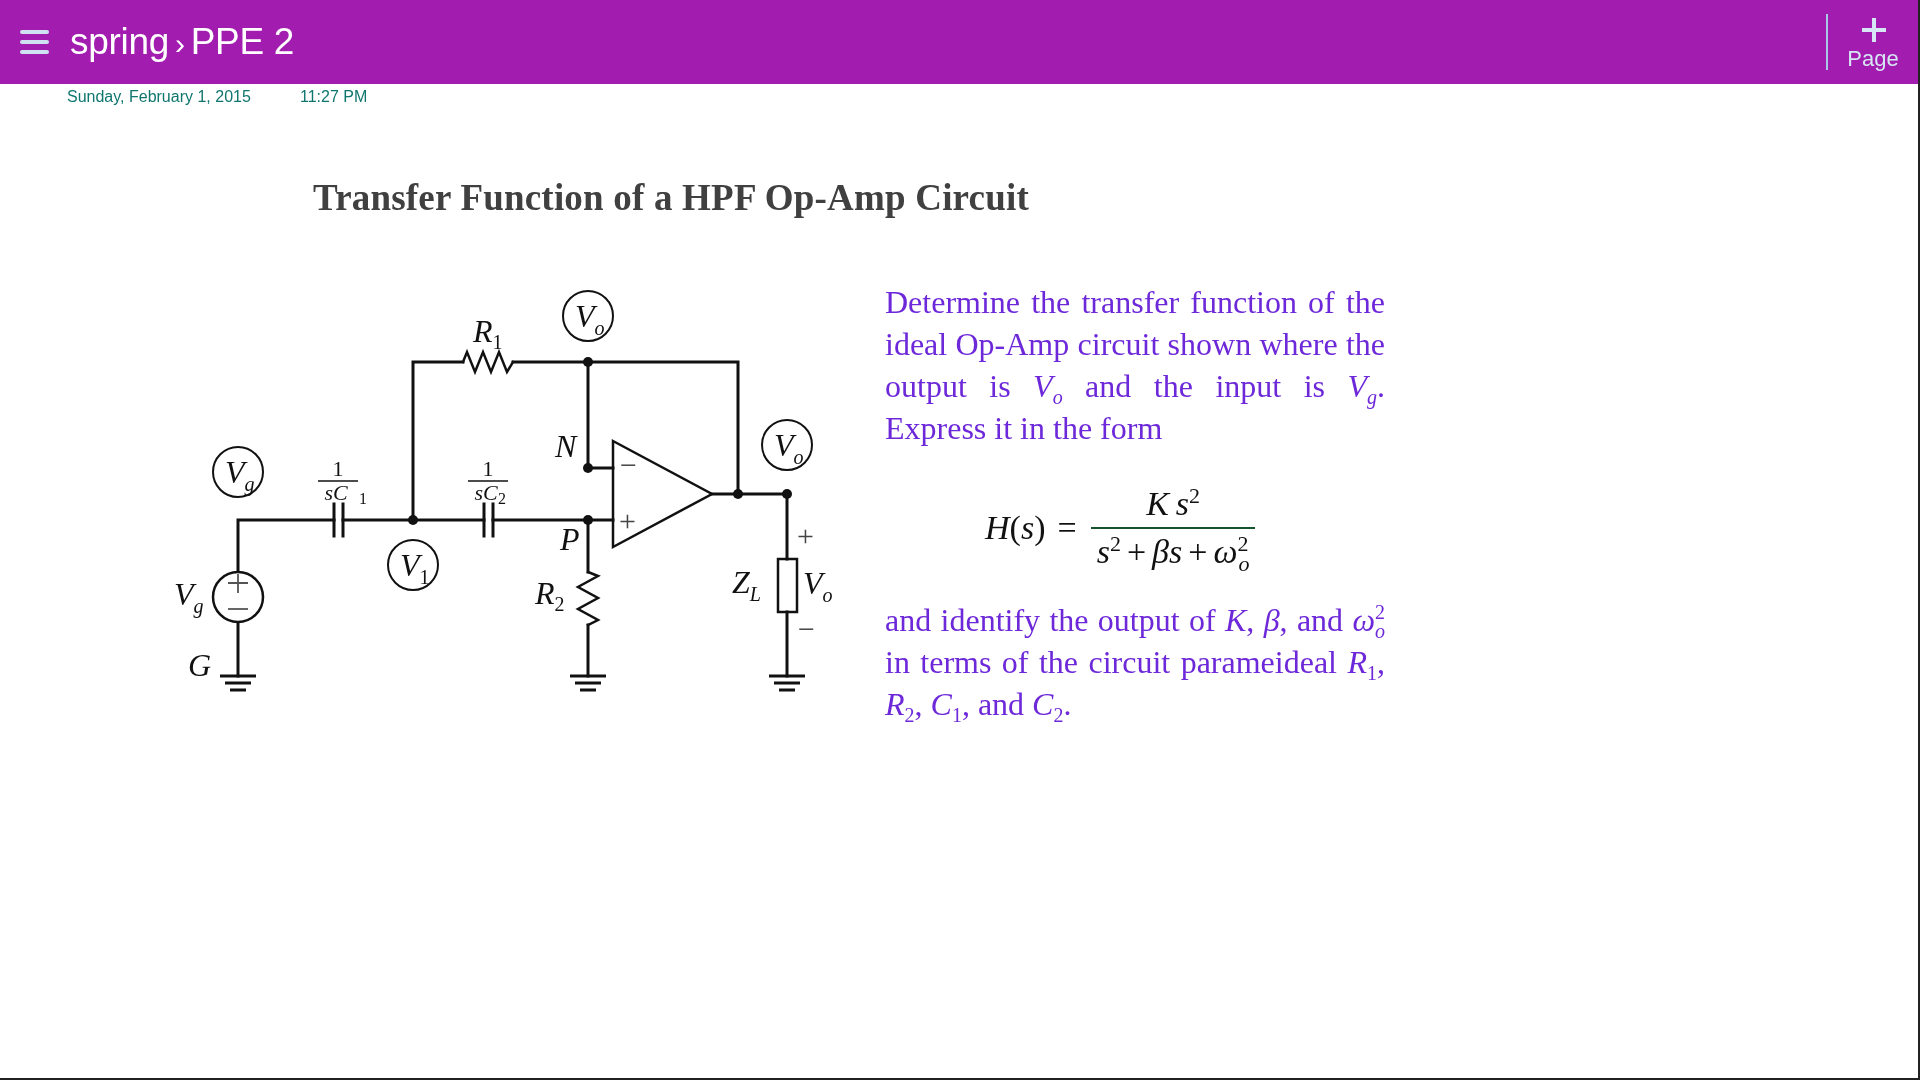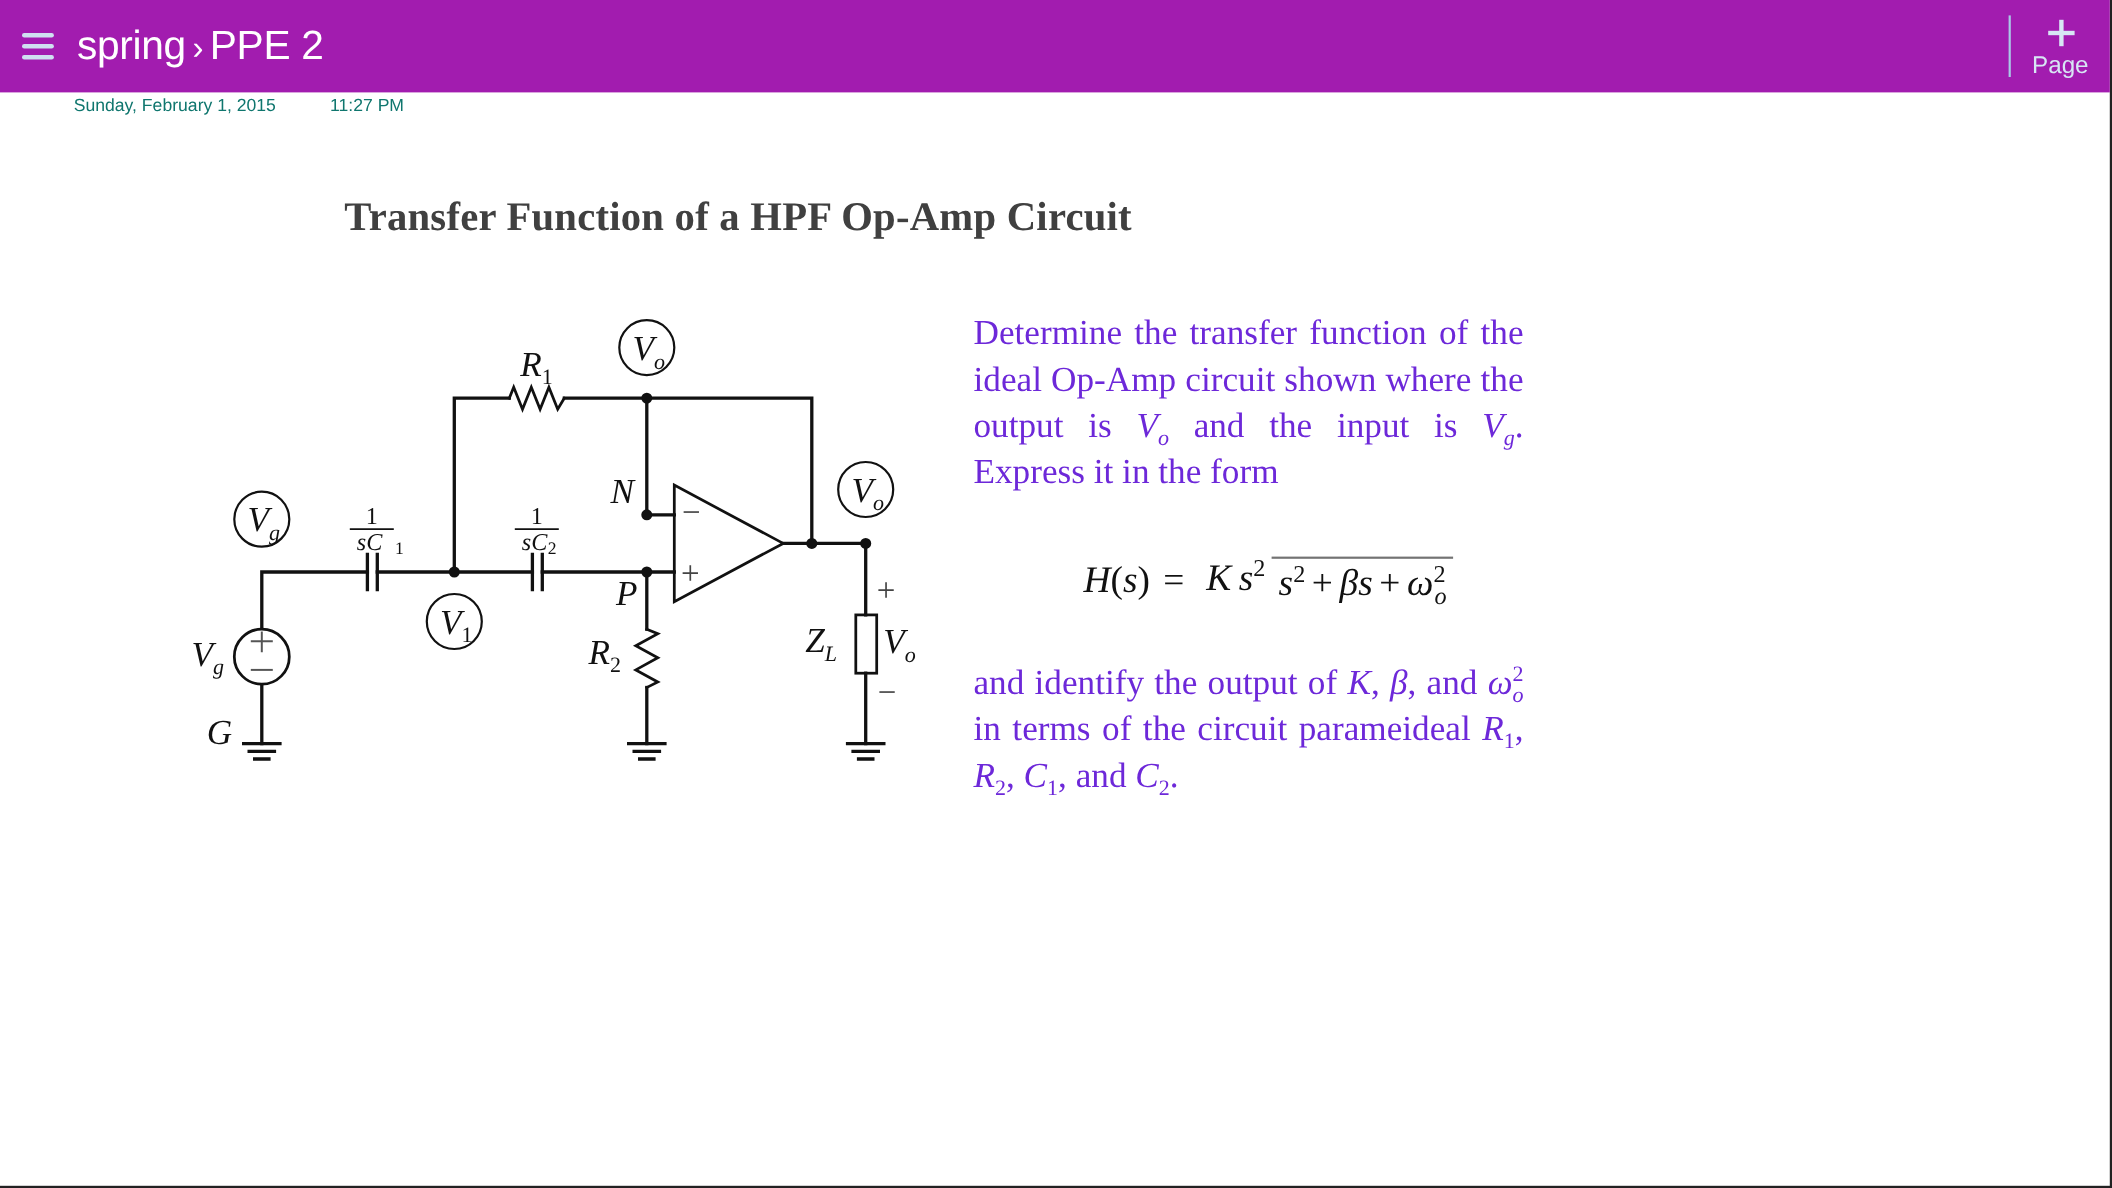--- a/index.html
+++ b/index.html
@@ -68,23 +68,23 @@
   .problem i { font-style: italic; }
   .problem sub, .problem sup { font-size: 20px; line-height: 0; }
   .formula {
     position: absolute; left: 985px; top: 478px; height: 100px;
     font-family: "Liberation Serif", serif; font-size: 34px; color: #111;
     display: flex; align-items: center;
   }
   .formula .lhs { font-style: italic; margin-right: 12px; }
   .formula .lhs .paren { font-style: normal; }
   .formula .eq { margin-right: 14px; }
-  .frac { display: inline-flex; flex-direction: row; align-items: center; }
+  .frac { display: inline-flex; flex-direction: column; align-items: center; }
   .frac .num { padding: 0 6px 4px; font-style: italic; }
-  .frac .den { padding: 4px 6px 0; border-top: 2px solid #737373; font-style: italic; }
+  .frac .den { padding: 4px 6px 0; border-top: 2px solid #14532d; font-style: italic; }
   .frac sup, .frac sub { font-size: 22px; line-height: 0; font-style: normal; }
   .frac .op { font-style: normal; margin: 0 6px; }
   svg text { font-family: "Liberation Serif", serif; }
 </style>
 </head>
 <body>
 
 <div class="topbar">
   <div class="hamburger">
     <span></span>

